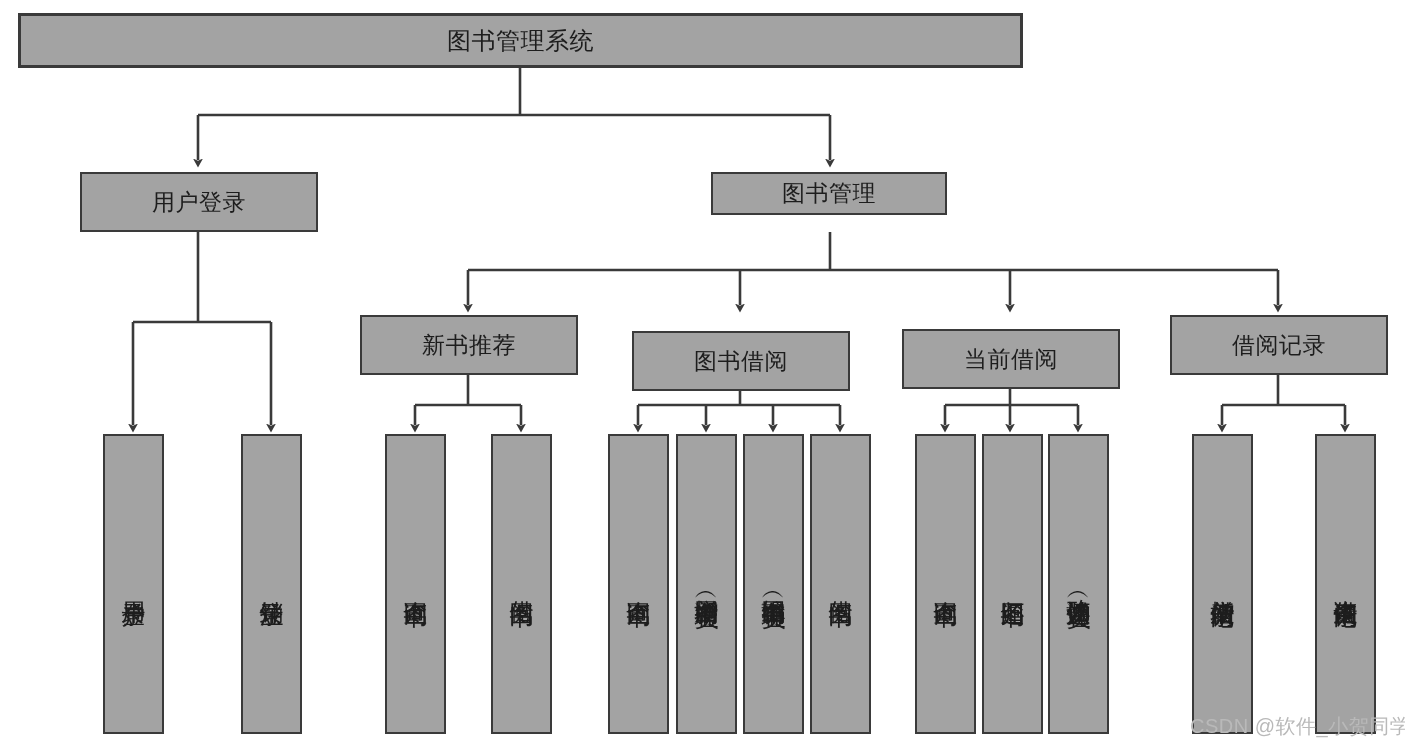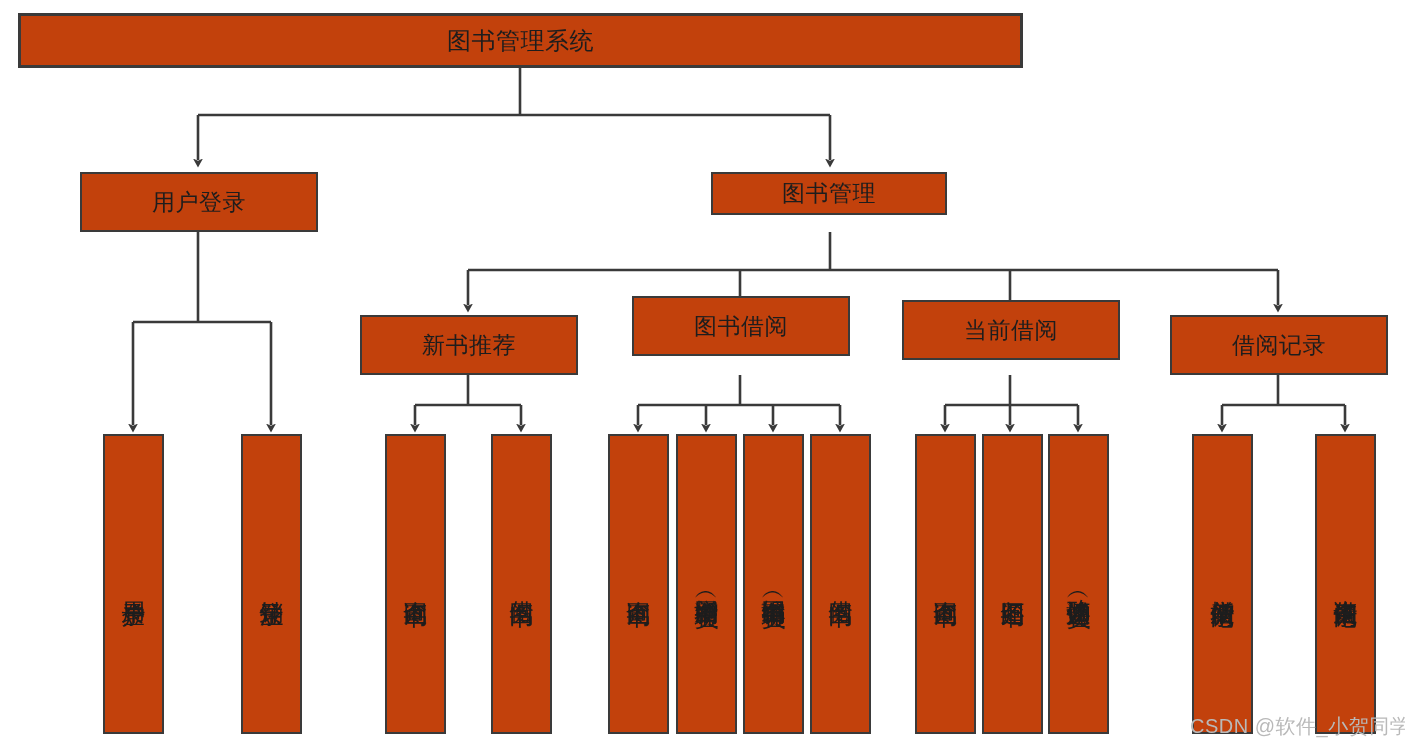--- a/index.html
+++ b/index.html
@@ -22,21 +22,21 @@
     position: absolute;
     left: 0;
     top: 0;
     width: 1405px;
     height: 747px;
     pointer-events: none;
   }
   .node {
     position: absolute;
     box-sizing: border-box;
-    background: #c2410c;
+    background: #a3a3a3;
     border: 2.5px solid #3a3a3a;
     display: flex;
     align-items: center;
     justify-content: center;
     color: #1d1d1d;
     z-index: 2;
   }
   .node.root {
     border-width: 3px;
   }
@@ -140,24 +140,24 @@
   <div class="node horiz" style="left:80px; top:172px; width:238px; height:60px;">
     <span class="node-label">用户登录</span>
   </div>
   <div class="node horiz" style="left:711px; top:172px; width:236px; height:43px;">
     <span class="node-label">图书管理</span>
   </div>
 
   <div class="node horiz" style="left:360px; top:315px; width:218px; height:60px;">
     <span class="node-label">新书推荐</span>
   </div>
-  <div class="node horiz" style="left:632px; top:296px; width:218px; height:60px;">
+  <div class="node horiz" style="left:632px; top:331px; width:218px; height:60px;">
     <span class="node-label">图书借阅</span>
   </div>
-  <div class="node horiz" style="left:902px; top:300px; width:218px; height:60px;">
+  <div class="node horiz" style="left:902px; top:329px; width:218px; height:60px;">
     <span class="node-label">当前借阅</span>
   </div>
   <div class="node horiz" style="left:1170px; top:315px; width:218px; height:60px;justify-content:center;">
     <span class="node-label">借阅记录</span>
   </div>
 
   <div class="node vert" style="left:103px; top:434px; width:61px; height:300px;">
     <span class="node-label">用户登录</span>
   </div>
   <div class="node vert" style="left:241px; top:434px; width:61px; height:300px;">

